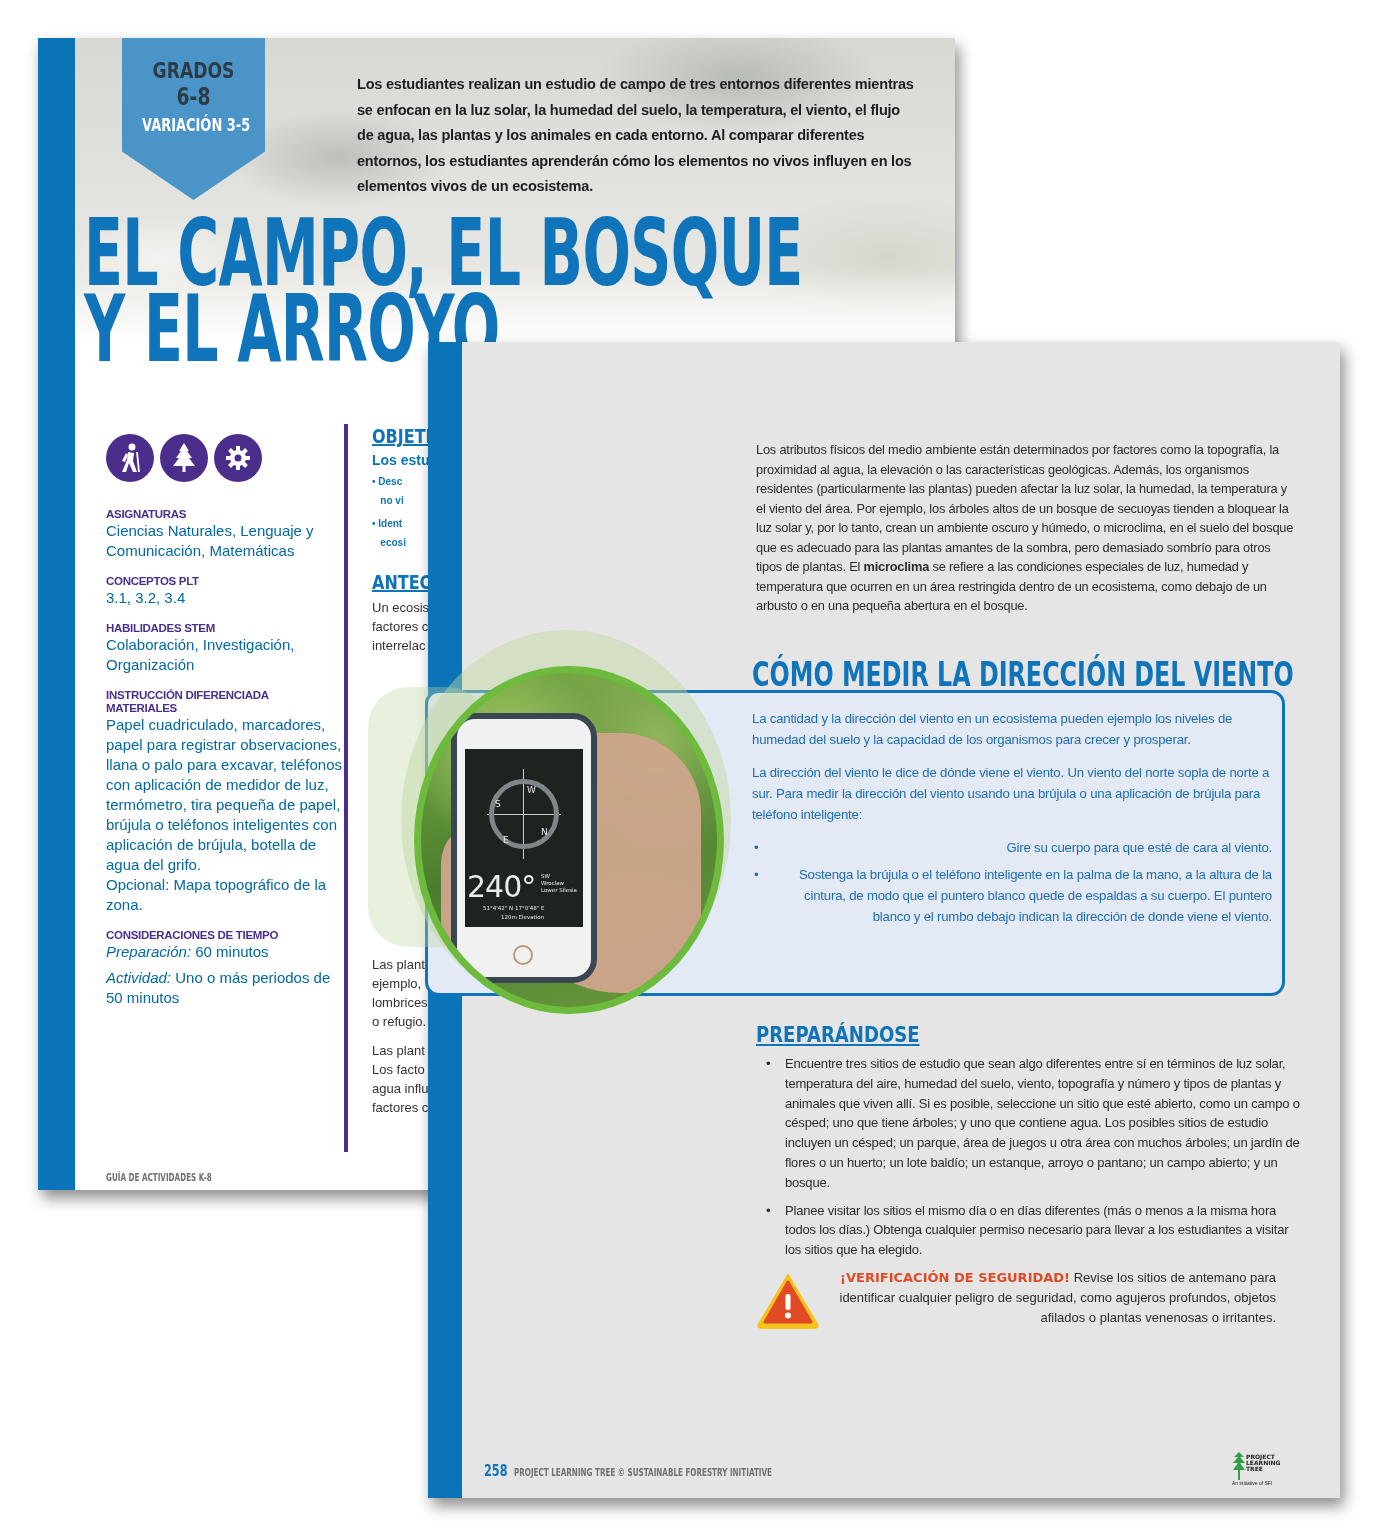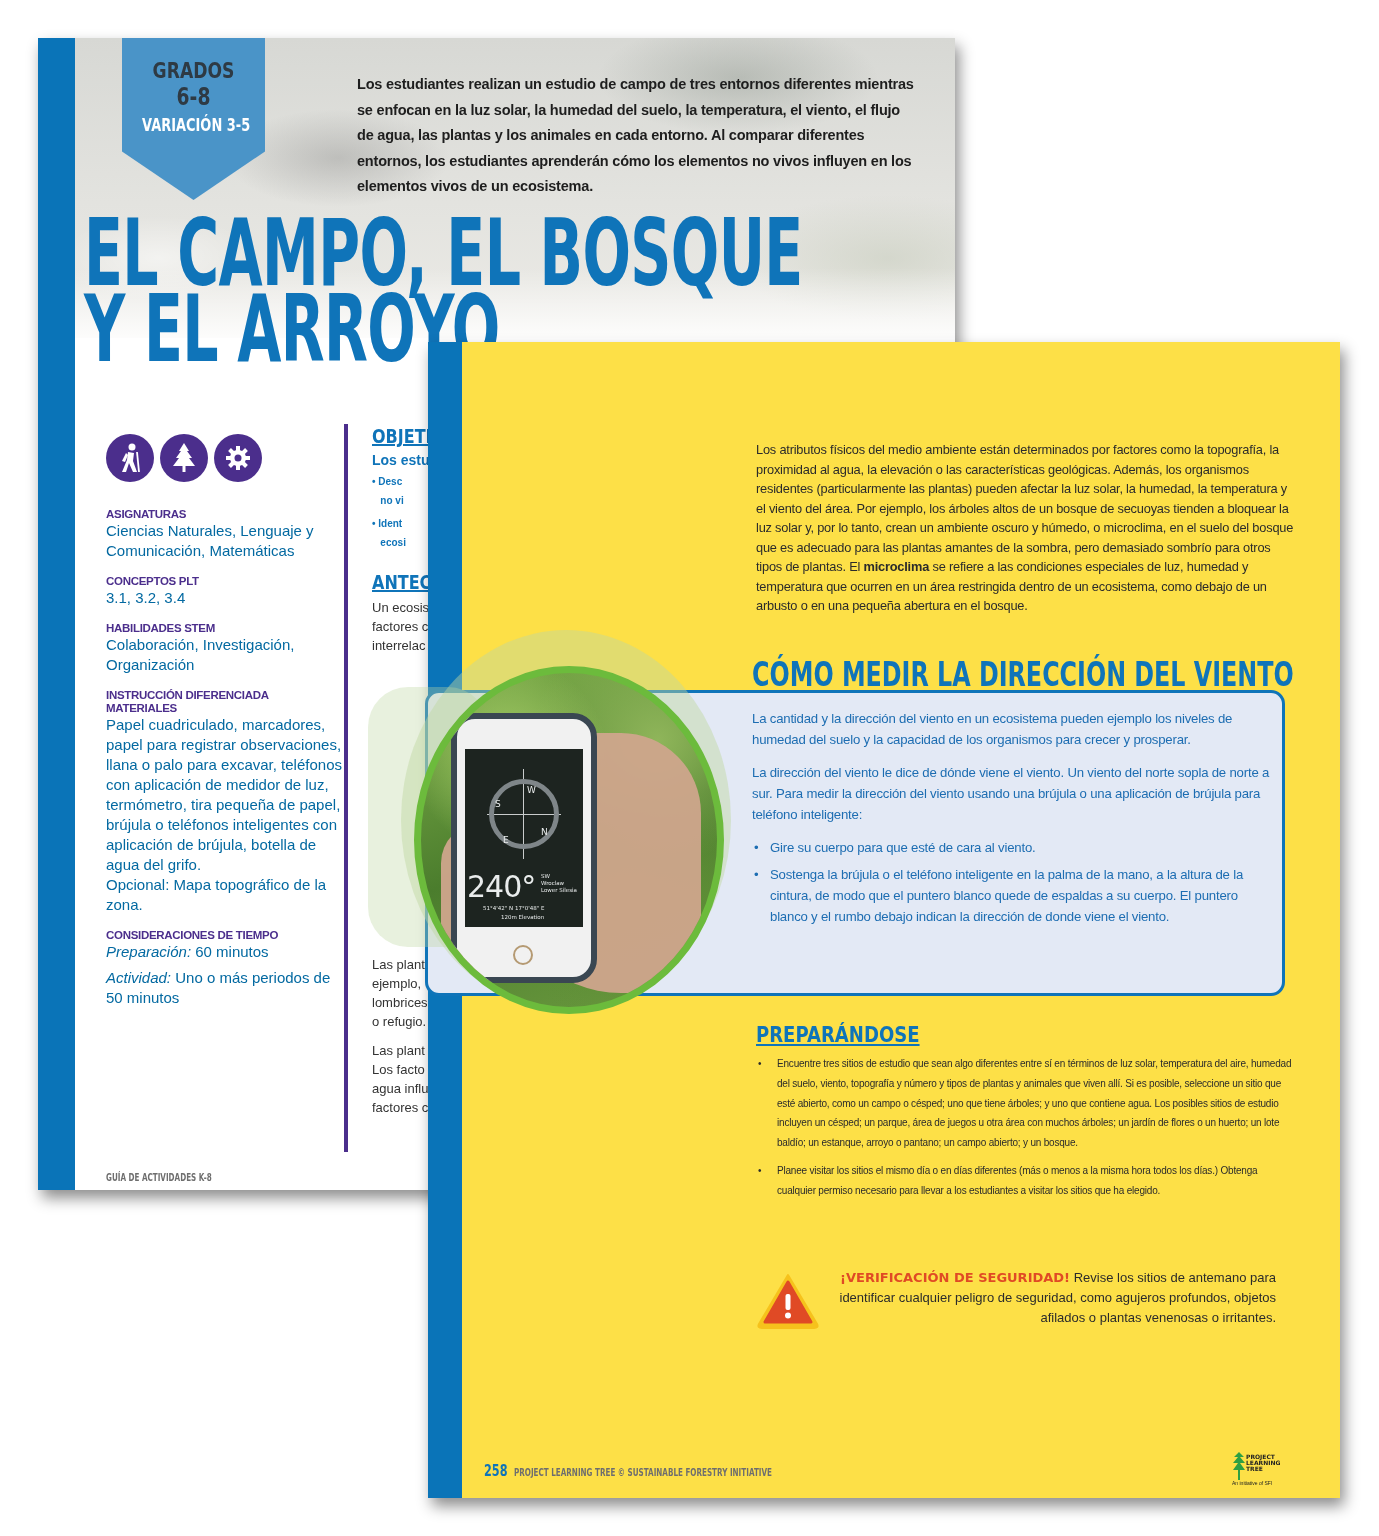--- a/index.html
+++ b/index.html
@@ -68,21 +68,21 @@
   .br-text { font-size: 13px; color: #333; line-height: 19px; white-space: nowrap; }
   .back-footer {
     position: absolute; left: 68px; top: 1134px;
     font-family: "DejaVu Sans", sans-serif; font-weight: bold; font-size: 10px; color: #6e6e6e;
     transform: scaleX(0.72); transform-origin: left; white-space: nowrap;
   }
 
   
   .front-page {
     position: absolute; left: 428px; top: 342px; width: 912px; height: 1156px;
-    background: #fde047;
+    background: #e5e5e5;
     box-shadow: 4px 8px 14px rgba(0,0,0,0.45);
   }
   .front-bar { position: absolute; left: 0; top: 0; width: 34px; height: 1156px; background: #0a74b8; }
 
   .front-intro {
     position: absolute; left: 328px; top: 98px; width: 540px;
     font-family: "Liberation Sans", sans-serif; font-size: 12.8px; line-height: 19.5px; color: #2b2b2b;
     letter-spacing: -0.2px;
   }
   .front-intro b { font-weight: bold; }
@@ -95,21 +95,21 @@
   .wind-box {
     position: absolute; left: -3px; top: 348px; width: 860px; height: 306px;
     background: #e3e9f5; border: 3px solid #0f74b9; border-radius: 14px;
   }
   .wind-body {
     position: absolute; left: 324px; top: 366px; width: 520px;
     font-family: "Liberation Sans", sans-serif; font-size: 13.2px; line-height: 21px; color: #1d6db2;
     letter-spacing: -0.2px;
   }
   .wind-body p { margin-bottom: 12px; }
-  .wind-body ul { list-style: none; margin-bottom: 4px; }
+  .wind-body ul { list-style: none; margin-bottom: 4px; text-align: right; }
   .wind-body li { position: relative; padding-left: 18px; margin-bottom: 6px; }
   .wind-body li::before { content: "•"; position: absolute; left: 2px; top: 0; }
 
   .photo-ring-outer {
     position: absolute; left: -27px; top: 288px; width: 330px; height: 380px; border-radius: 50%;
     background: rgba(190, 215, 160, 0.45);
   }
   .photo-ring-outer2 {
     position: absolute; left: -60px; top: 345px; width: 120px; height: 260px; border-radius: 40px;
     background: rgba(190, 215, 160, 0.35);
@@ -152,22 +152,22 @@
   .coords { position: absolute; left: 18px; top: 156px; font-size: 5.5px; }
   .elev { position: absolute; left: 36px; top: 165px; font-size: 5.5px; }
   .home-btn { position: absolute; left: 56px; top: 226px; width: 20px; height: 20px; border-radius: 50%; border: 2px solid #b59a73; }
 
   .prep-title {
     position: absolute; left: 328px; top: 680px;
     font-family: "DejaVu Sans", sans-serif; font-weight: bold; font-size: 22px; color: #0f74b9;
     text-decoration: underline; transform: scaleX(0.82); transform-origin: left top; white-space: nowrap;
   }
   .prep-list {
-    position: absolute; left: 328px; top: 712px; width: 540px; list-style: none;
-    font-family: "Liberation Sans", sans-serif; font-size: 10px; line-height: 19.8px; color: #2b2b2b; letter-spacing: -0.2px;
+    position: absolute; left: 336px; top: 712px; width: 540px; list-style: none;
+    font-family: "Liberation Sans", sans-serif; font-size: 13px; line-height: 19.8px; color: #2b2b2b; letter-spacing: -0.2px;
   }
   .prep-list li { position: relative; padding-left: 21px; margin-bottom: 8px; }
   .prep-list li::before { content: "•"; position: absolute; left: 2px; top: 0; }
 
   .safety { position: absolute; left: 328px; top: 926px; width: 520px; }
   .warn-icon { position: absolute; left: 0; top: 4px; width: 64px; height: 58px; }
   .safety-text {
     position: absolute; left: 72px; top: 0; width: 448px;
     font-family: "Liberation Sans", sans-serif; font-size: 13px; line-height: 20px; color: #2b2b2b; text-align: right;
   }

